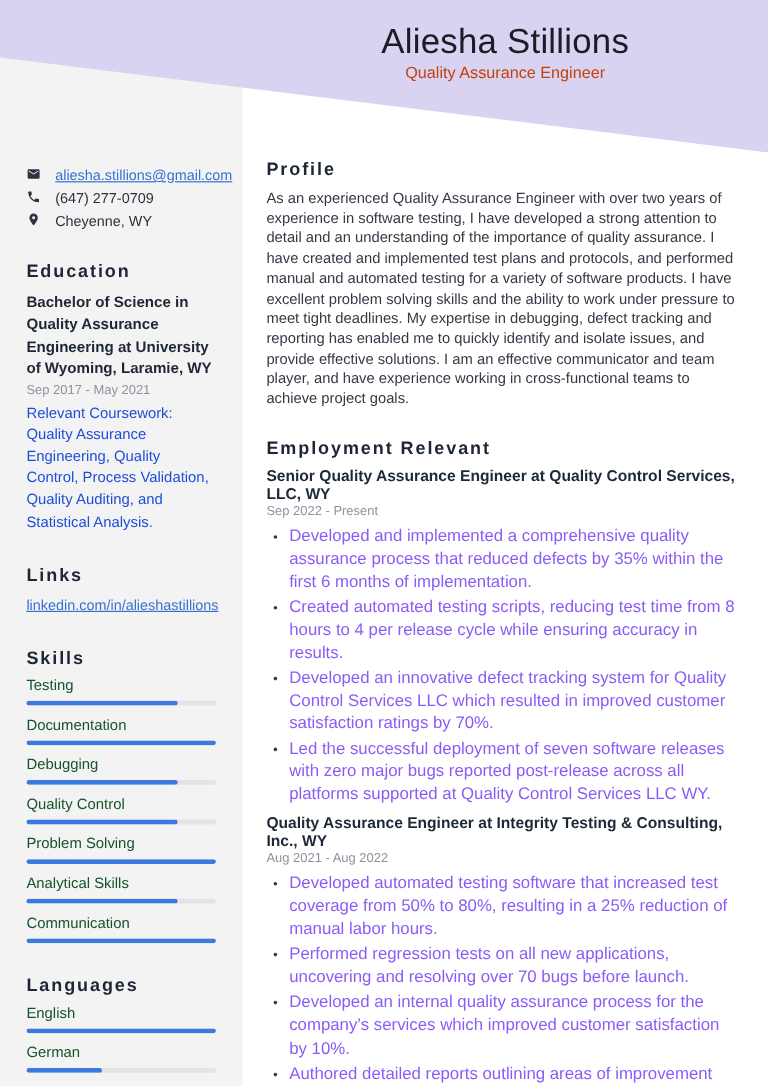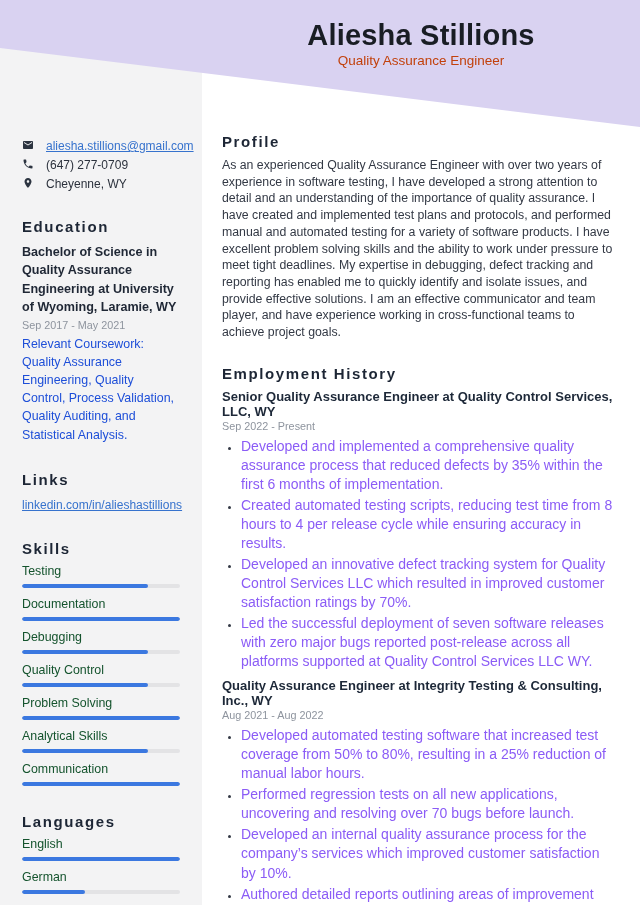--- a/index.html
+++ b/index.html
@@ -14,21 +14,21 @@
     position:absolute; top:0; left:0; bottom:0; width:202px;
     background:#f3f3f4; padding:139px 22px 0 22px; z-index:1;
   }
   
   .header {
     position:absolute; top:0; left:0; width:640px; height:130px;
     background:var(--accent,#d9d2f1);
     clip-path:polygon(0 0, 640px 0, 640px 127px, 0 48px);
     z-index:2; padding-left:202px; text-align:center;
   }
-  .name { margin:19px 0 1px; font-size:29px; font-weight:700; color:#191d24; letter-spacing:.2px; }
+  .name { margin:19px 0 1px; font-size:29px; font-weight:400; color:#191d24; letter-spacing:.2px; }
   .role { font-size:13.5px; color:#c2410c; }
   
   .main {
     position:absolute; top:0; left:202px; right:0; bottom:0;
     padding:133px 22px 0 20px; z-index:1; background:#fff;
   }
   .shead { margin:0 0 7px 0; font-size:15px; font-weight:700; letter-spacing:1.6px; color:#1d2635; }
   .profile-text { margin:0 0 24px 0; font-size:12.3px; line-height:1.36; color:#333945; }
   .job { margin-bottom:7px; }
   .job-title { margin:6px 0 1px 0; font-size:13px; font-weight:700; color:#1d2838; }
@@ -170,21 +170,21 @@
   </aside>
 
   <main class="main">
 
     <section class="section">
       <h2 class="shead">Profile</h2>
       <p class="profile-text">As an experienced Quality Assurance Engineer with over two years of experience in software testing, I have developed a strong attention to detail and an understanding of the importance of quality assurance. I have created and implemented test plans and protocols, and performed manual and automated testing for a variety of software products. I have excellent problem solving skills and the ability to work under pressure to meet tight deadlines. My expertise in debugging, defect tracking and reporting has enabled me to quickly identify and isolate issues, and provide effective solutions. I am an effective communicator and team player, and have experience working in cross-functional teams to achieve project goals.</p>
     </section>
 
     <section class="section">
-      <h2 class="shead">Employment History</h2>
+      <h2 class="shead">Employment Relevant</h2>
 
       <div class="job">
         <h3 class="job-title">Senior Quality Assurance Engineer at Quality Control Services, LLC, WY</h3>
         <div class="date">Sep 2022 - Present</div>
         <ul class="bullets">
 
         <li>Developed and implemented a comprehensive quality assurance process that reduced defects by 35% within the first 6 months of implementation.</li>
             <li>Created automated testing scripts, reducing test time from 8 hours to 4 per release cycle while ensuring accuracy in results.</li>
             <li>Developed an innovative defect tracking system for Quality Control Services LLC which resulted in improved customer satisfaction ratings by 70%.</li>
             <li>Led the successful deployment of seven software releases with zero major bugs reported post-release across all platforms supported at Quality Control Services LLC WY.</li>

